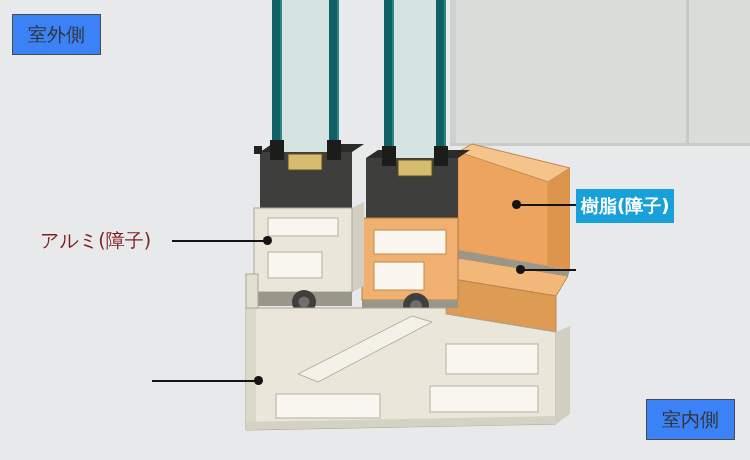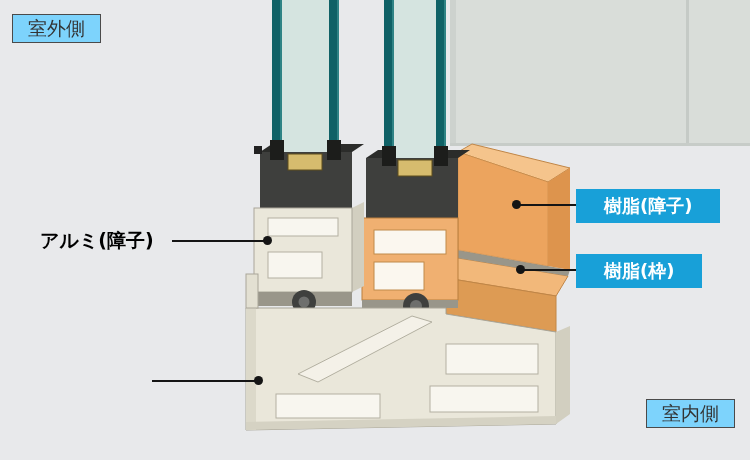--- a/index.html
+++ b/index.html
@@ -10,48 +10,48 @@
     background: #e8e9eb;
     overflow: hidden;
     font-family: "DejaVu Sans", sans-serif;
   }
   .illust {
     position: absolute;
     left: 0; top: 0;
   }
   .side-box {
     position: absolute;
-    background: #7dd3fc;
+    background: #3b82f6;
     border: 1px solid #4a4a4a;
     color: #333333;
     font-size: 19px;
     line-height: 1;
-    padding: 4px 15px;
+    padding: 10px 15px;
     white-space: nowrap;
   }
   .side-box.outdoor { left: 12px; top: 14px; }
   .side-box.indoor  { left: 646px; top: 399px; text-align: right; }
   .part-label {
     position: absolute;
-    color: #000000;
+    color: #7f1d1d;
     font-size: 19px;
-    font-weight: 700;
+    font-weight: 400;
     line-height: 1.2;
     white-space: nowrap;
   }
   .part-label.alumi-shoji { left: 40px; top: 229px; }
   .part-label.alumi-waku  { left: 40px; top: 369px; }
   .badge {
     position: absolute;
     background: #18a0d8;
     color: #ffffff;
     font-size: 18px;
     font-weight: 700;
     line-height: 1;
-    padding: 8px 28px;
+    padding: 8px 5px;
     white-space: nowrap;
   }
   .badge.jushi-shoji { left: 576px; top: 189px; }
   .badge.jushi-waku  { left: 576px; top: 254px; }
   .leader {
     position: absolute;
     height: 2px;
     background: #151515;
   }
   .leader.l1 { left: 172px; top: 240px; width: 94px; }
@@ -161,21 +161,20 @@
 
     <rect x="254" y="146" width="8" height="8" fill="#222222"></rect>
   </svg>
 
   <div class="side-box outdoor">室外側</div>
   <div class="side-box indoor">室内側</div>
 
   <div class="part-label alumi-shoji">アルミ(障子)</div>
 
   <div class="badge jushi-shoji">樹脂(障子)</div>
-  <div class="badge jushi-waku">樹脂(枠)</div>
 
   <div class="leader l1"></div>
   <div class="dot d1"></div>
   <div class="leader l2"></div>
   <div class="dot d2"></div>
   <div class="leader l3"></div>
   <div class="dot d3"></div>
   <div class="leader l4"></div>
   <div class="dot d4"></div>
 

